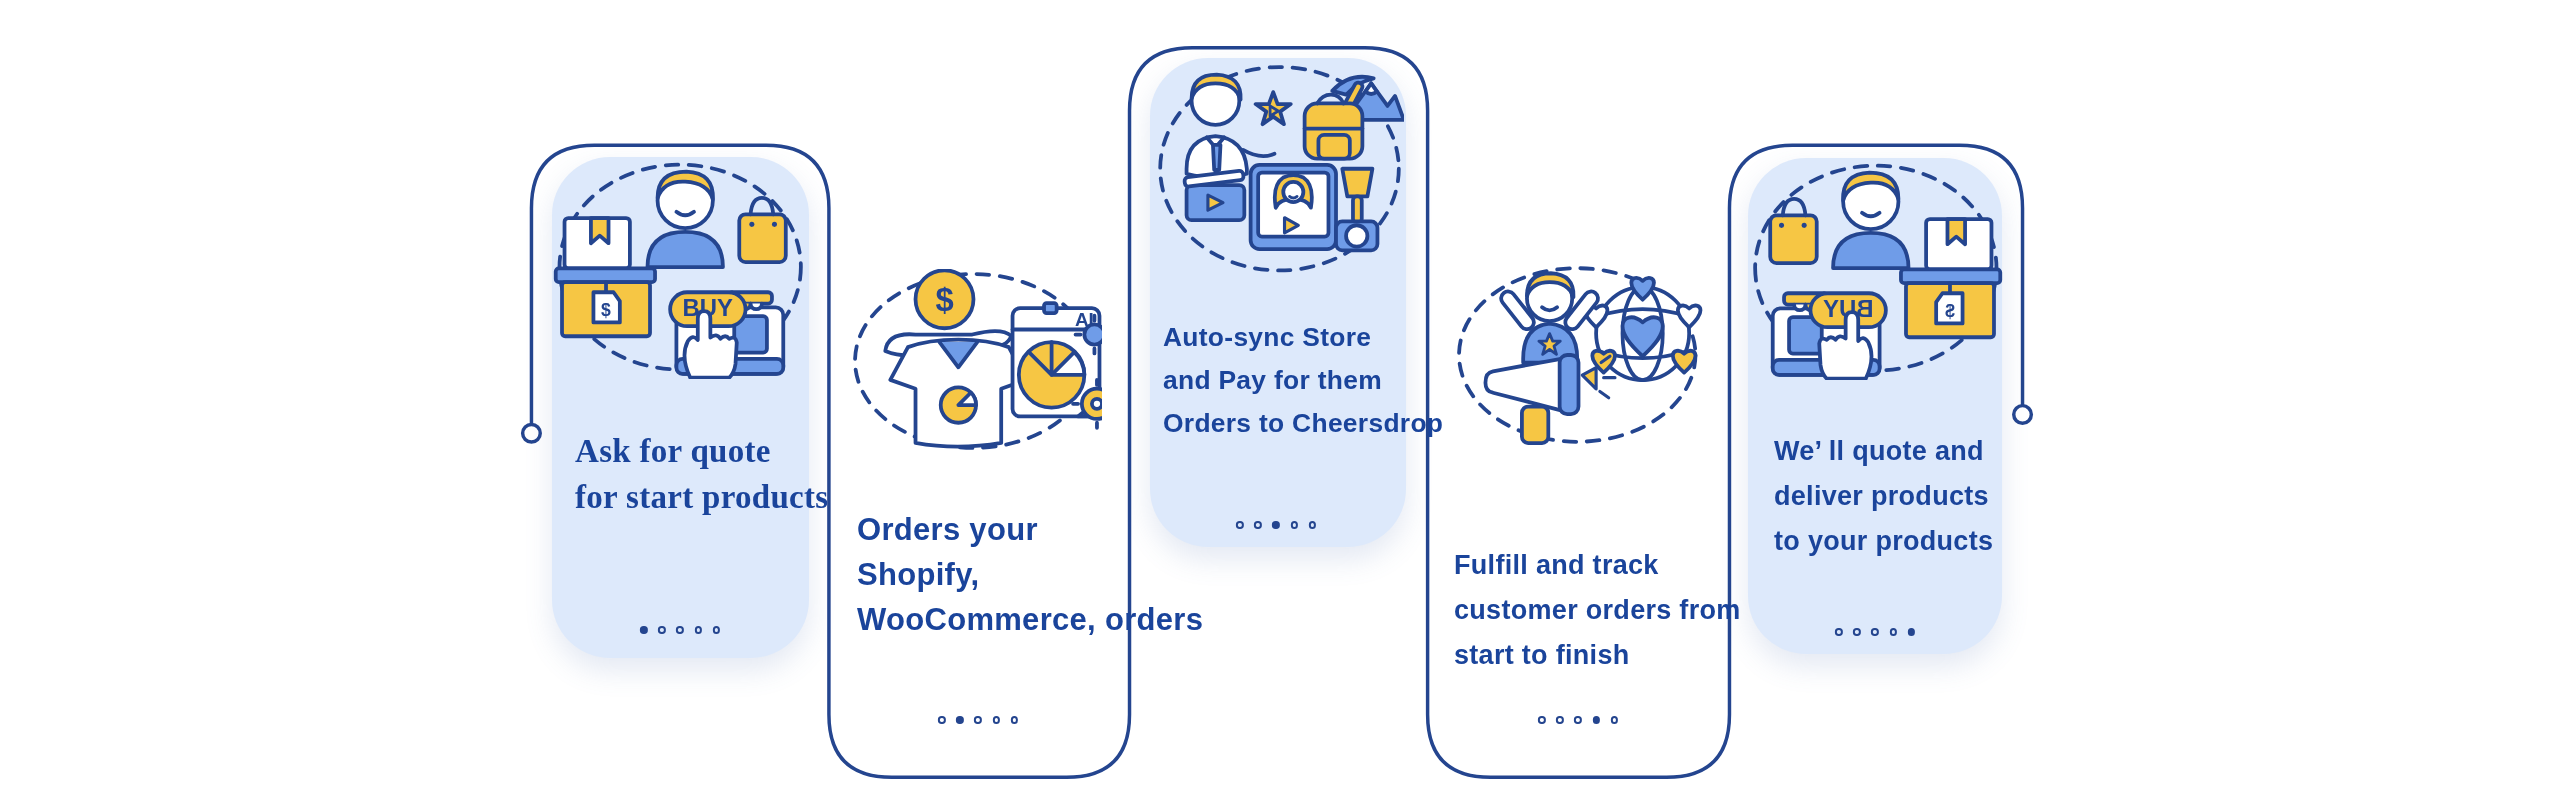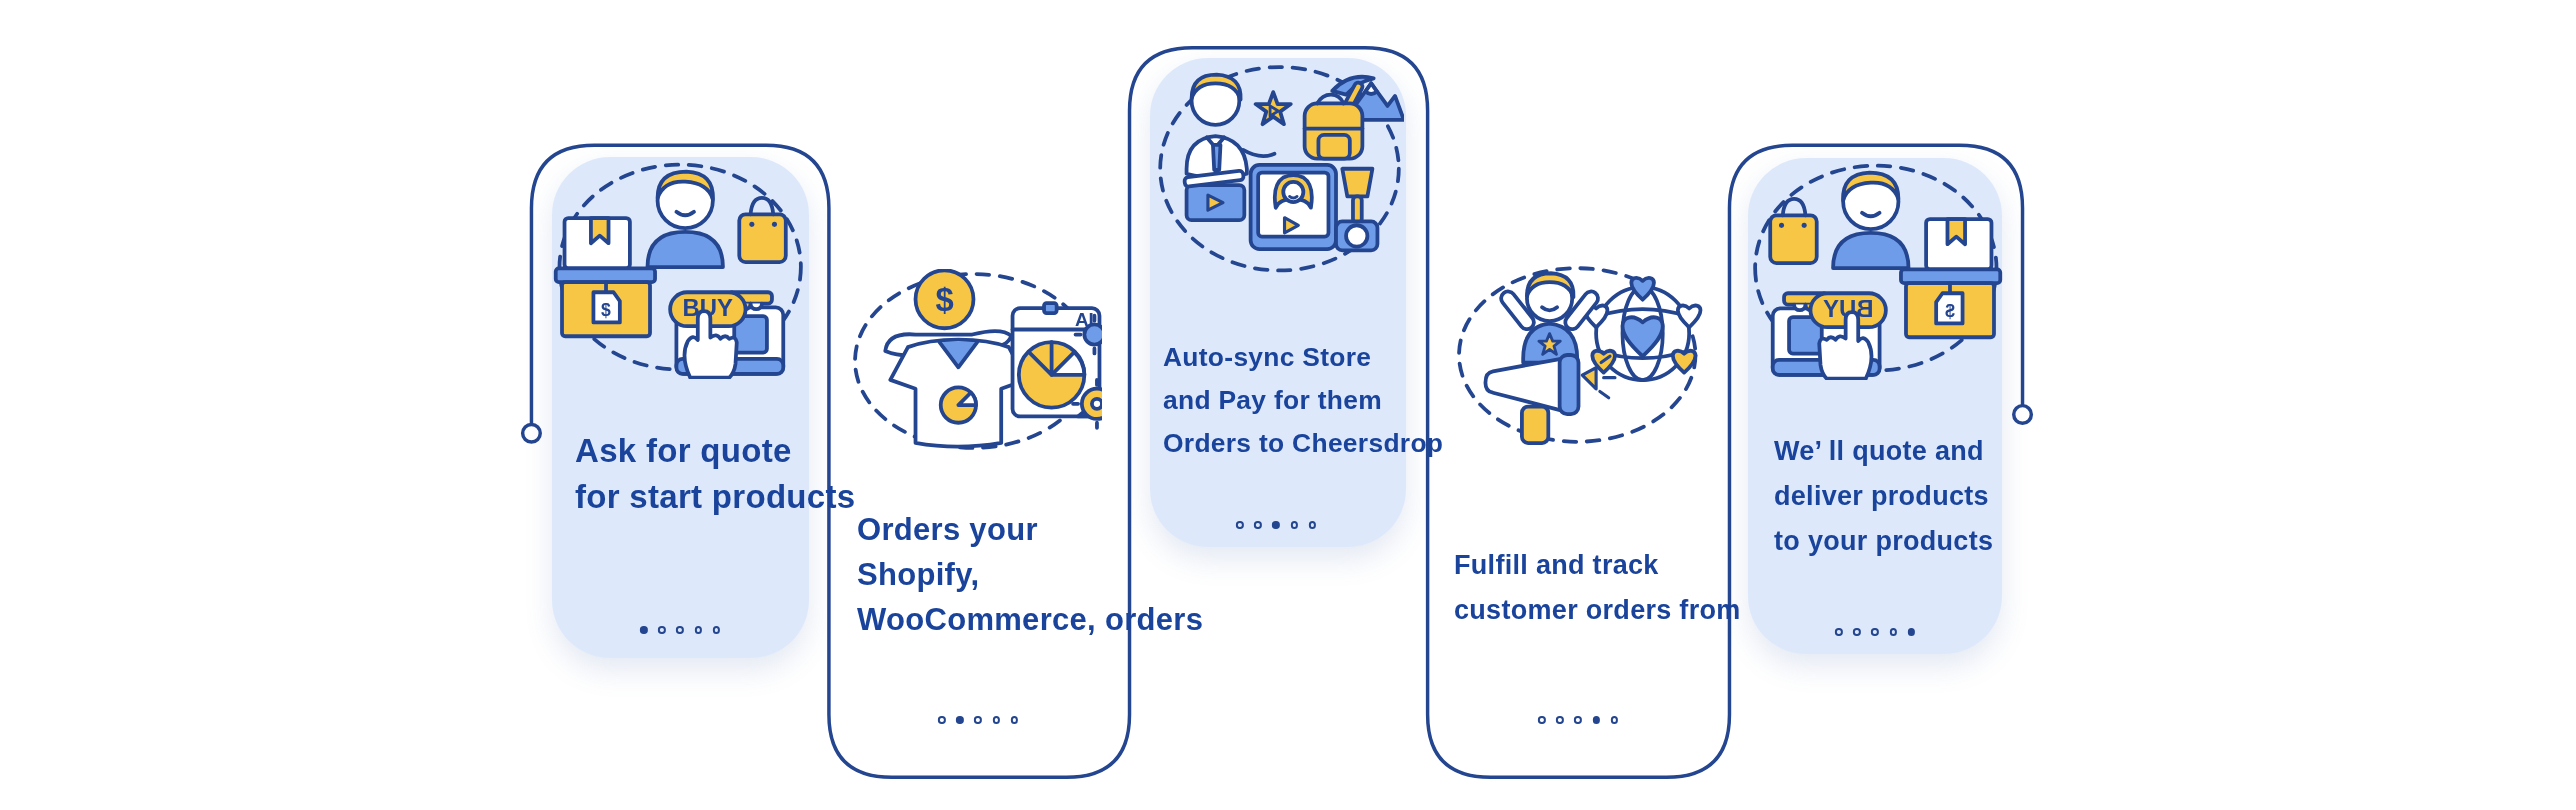--- a/index.html
+++ b/index.html
@@ -5,23 +5,23 @@
   html,body{margin:0;padding:0;background:#ffffff;}
   .stage{position:relative;width:2576px;height:810px;background:#ffffff;overflow:hidden;
          font-family:"Liberation Sans",sans-serif;}
   .flow{position:absolute;left:0;top:0;}
   .panel{position:absolute;background:#dde9fb;border-radius:58px;
          box-shadow:0 12.6px 28px rgba(90,120,180,.16);}
   .p1{left:552px;top:157px;width:257px;height:501px;}
   .p3{left:1150px;top:58px;width:256px;height:489px;}
   .p5{left:1748px;top:158px;width:254px;height:496px;}
   .cardtext{position:absolute;color:#1a449b;font-weight:600;letter-spacing:0.3px;white-space:nowrap;}
-  .t1{left:575px;top:428px;font-size:33px;line-height:46px;}
+  .t1{left:575px;top:428px;font-size:33px;line-height:46px;font-family:Liberation Serif, serif;}
   .t2{left:857px;top:507px;font-size:31px;line-height:45px;}
-  .t3{left:1163px;top:316px;font-size:26.4px;line-height:43px;margin-top:20px;}
+  .t3{left:1163px;top:316px;font-size:26.4px;line-height:43px;}
   .t4{left:1454px;top:507px;font-size:27px;line-height:45px;margin-top:36px;}
   .t5{left:1774px;top:429px;font-size:27px;line-height:45px;}
   .dots{position:absolute;display:flex;gap:10.7px;transform:translateX(-50%);}
   .d1{left:680px;top:626px;}
   .d2{left:978px;top:716px;}
   .d3{left:1276px;top:521px;}
   .d4{left:1578px;top:716px;}
   .d5{left:1875px;top:628px;}
   .dot{width:7.5px;height:7.5px;border-radius:50%;border:2.2px solid #24458f;box-sizing:border-box;background:transparent;}
   .dot.filled{background:#24458f;border-color:#24458f;}
@@ -272,20 +272,21 @@
     <div>WooCommerce, orders</div>
   </div>
   <div class="cardtext t3">
     <div>Auto-sync Store</div>
     <div>and Pay for them</div>
     <div>Orders to Cheersdrop</div>
   </div>
   <div class="cardtext t4">
     <div>Fulfill and track</div>
     <div>customer orders from</div>
+    <div>start to finish</div>
   </div>
   <div class="cardtext t5">
     <div>We’ ll quote and</div>
     <div>deliver products</div>
     <div>to your products</div>
   </div>
 
   <div class="dots d1">
       <span class="dot filled"></span>
       <span class="dot"></span>

